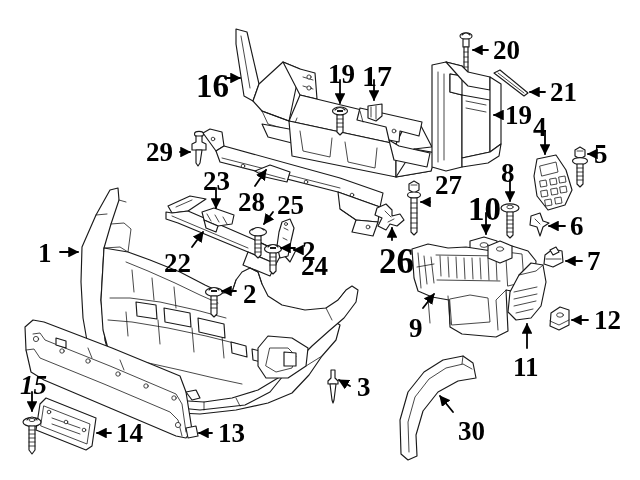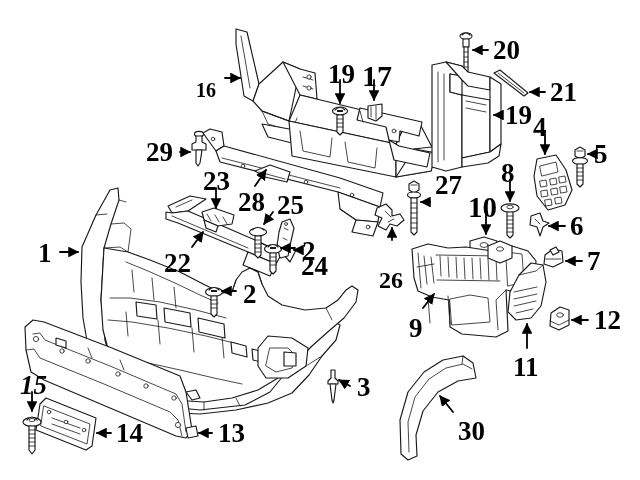--- a/index.html
+++ b/index.html
@@ -382,35 +382,35 @@
   <div class="callout" style="left:38px;top:240px;font-size:27px;">1</div>
   <div class="callout" style="left:243px;top:281px;font-size:27px;">2</div>
   <div class="callout" style="left:302px;top:238px;font-size:27px;">2</div>
   <div class="callout" style="left:357px;top:374px;font-size:27px;">3</div>
   <div class="callout" style="left:533px;top:114px;font-size:27px;">4</div>
   <div class="callout" style="left:594px;top:141px;font-size:27px;">5</div>
   <div class="callout" style="left:570px;top:213px;font-size:27px;">6</div>
   <div class="callout" style="left:587px;top:248px;font-size:27px;">7</div>
   <div class="callout" style="left:501px;top:160px;font-size:27px;">8</div>
   <div class="callout" style="left:409px;top:315px;font-size:27px;">9</div>
-  <div class="callout" style="left:468px;top:193px;font-size:29px;">10</div>
+  <div class="callout" style="left:468px;top:193px;font-size:33px;">10</div>
   <div class="callout" style="left:513px;top:354px;font-size:27px;">11</div>
   <div class="callout" style="left:594px;top:307px;font-size:27px;">12</div>
   <div class="callout" style="left:218px;top:420px;font-size:27px;">13</div>
   <div class="callout" style="left:116px;top:420px;font-size:27px;">14</div>
   <div class="callout" style="left:20px;top:372px;font-size:27px;font-style:italic;">15</div>
-  <div class="callout" style="left:196px;top:80px;font-size:20px;">16</div>
+  <div class="callout" style="left:196px;top:70px;font-size:33px;">16</div>
   <div class="callout" style="left:362px;top:61px;font-size:30px;">17</div>
   <div class="callout" style="left:328px;top:61px;font-size:27px;">19</div>
   <div class="callout" style="left:505px;top:102px;font-size:27px;">19</div>
   <div class="callout" style="left:493px;top:37px;font-size:27px;">20</div>
   <div class="callout" style="left:550px;top:79px;font-size:27px;">21</div>
   <div class="callout" style="left:164px;top:250px;font-size:27px;">22</div>
   <div class="callout" style="left:203px;top:168px;font-size:27px;">23</div>
   <div class="callout" style="left:301px;top:237px;font-size:27px;margin-top:16px;">24</div>
   <div class="callout" style="left:277px;top:192px;font-size:27px;">25</div>
-  <div class="callout" style="left:379px;top:244px;font-size:24px;margin-top:24px;">26</div>
+  <div class="callout" style="left:379px;top:244px;font-size:35px;">26</div>
   <div class="callout" style="left:435px;top:172px;font-size:27px;">27</div>
   <div class="callout" style="left:238px;top:189px;font-size:27px;text-align:right;">28</div>
   <div class="callout" style="left:146px;top:139px;font-size:27px;">29</div>
   <div class="callout" style="left:458px;top:418px;font-size:27px;">30</div>
 
 </div>
 
 </body></html>

